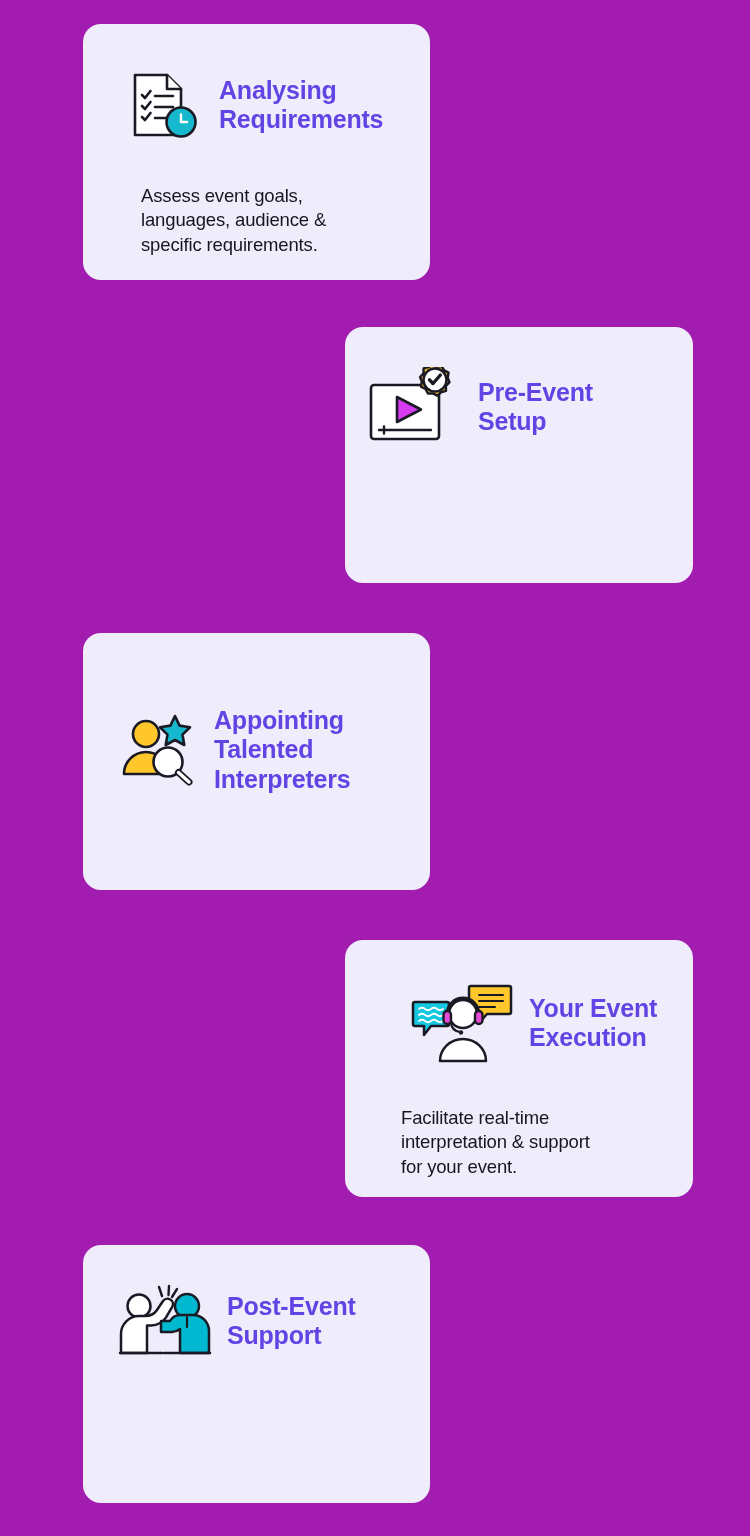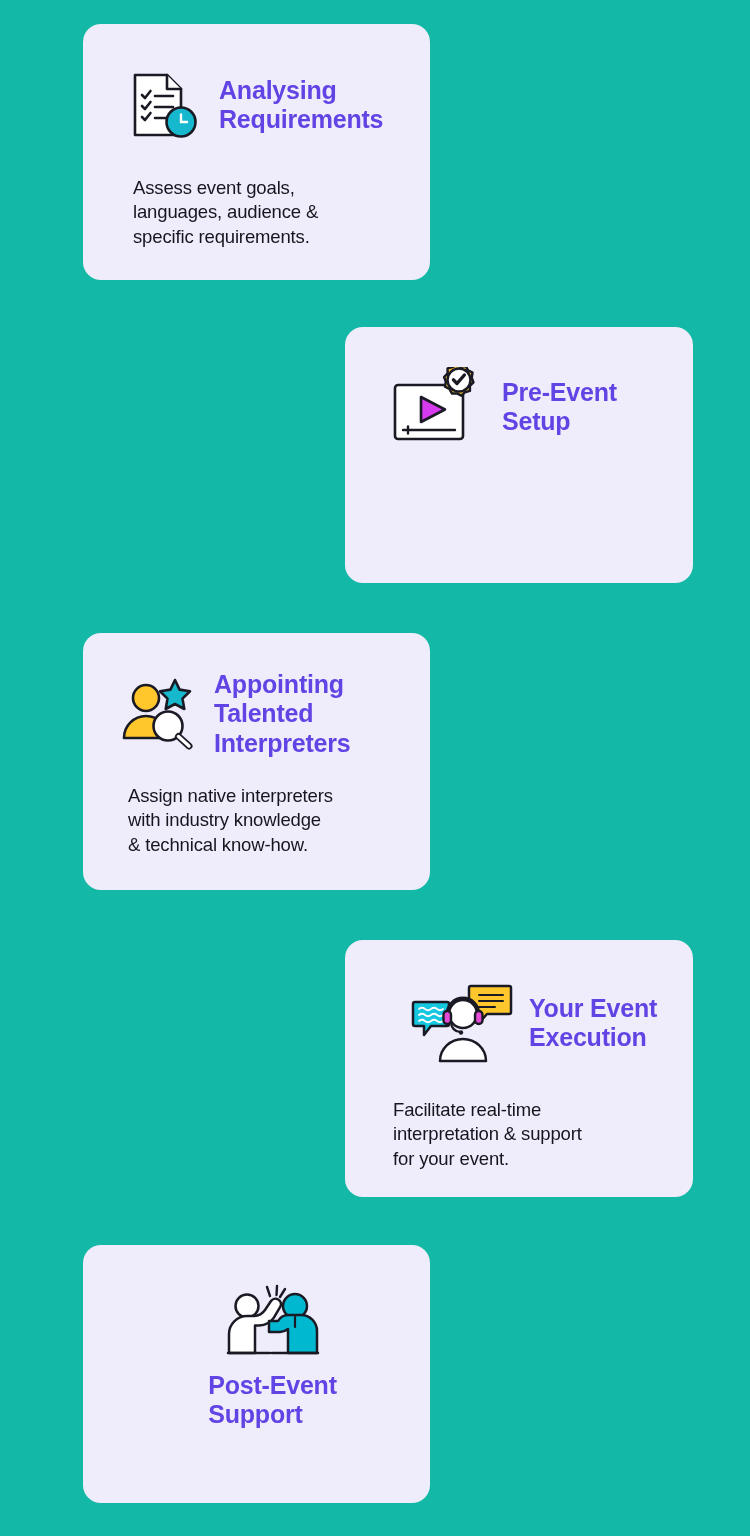--- a/index.html
+++ b/index.html
@@ -12,21 +12,21 @@
     height: 1536px;
     position: relative;
     overflow: hidden;
     font-family: "Liberation Sans", sans-serif;
   }
 
   .stage {
     position: relative;
     width: 750px;
     height: 1536px;
-    background: #14b8a6;
+    background: #a21caf;
   }
 
   .card {
     position: absolute;
     background: #EFEDFB;
     border-radius: 18px;
     box-sizing: border-box;
     padding: 0;
   }
 
@@ -50,48 +50,48 @@
     letter-spacing: -0.2px;
     margin: 0;
     white-space: pre-line;
   }
 
   .card-body {
     color: #16161E;
     font-family: "Liberation Sans", sans-serif;
     font-size: 18.5px;
     line-height: 1.32;
-    margin: 8px;
+    margin: 16px;
     white-space: pre-line;
     letter-spacing: -0.15px;
   }
 
   
   #card-1 { left: 83px; top: 24px; width: 347px; height: 256px; }
   #card-1 .card-head { padding: 42px 0 0 42px; gap: 16px; }
   #card-1 .card-body { padding: 24px 0 0 42px; width: 252px; }
 
   
   #card-2 { left: 345px; top: 327px; width: 348px; height: 256px; }
-  #card-2 .card-head { padding: 40px 0 0 45px; gap: 16px; }
+  #card-2 .card-head { padding: 40px 0 0 21px; gap: 16px; }
   #card-2 .card-body { padding: 22px 0 0 45px; width: 245px; }
 
   
   #card-3 { left: 83px; top: 633px; width: 347px; height: 257px; }
-  #card-3 .card-head { padding: 37px 0 0 37px; gap: 14px; }
+  #card-3 .card-head { padding: 37px 0 0 37px; gap: 14px; margin-top: 36px; }
   #card-3 .card-body { padding: 18px 0 0 37px; width: 278px; }
 
   
   #card-4 { left: 345px; top: 940px; width: 348px; height: 257px; }
   #card-4 .card-head { padding: 42px 0 0 40px; gap: 14px; margin-left: 26px; }
   #card-4 .card-body { padding: 26px 0 0 40px; width: 275px; }
 
   
   #card-5 { left: 83px; top: 1245px; width: 347px; height: 258px; }
-  #card-5 .card-head { padding: 38px 0 0 32px; gap: 12px; flex-direction: column; }
+  #card-5 .card-head { padding: 38px 0 0 32px; gap: 12px; }
   #card-5 .card-body { padding: 20px 0 0 32px; width: 290px; }
 
   svg { display: block; }
 </style>
 </head>
 <body>
 
 <div class="stage">
 
   <div class="card" id="card-1">
@@ -156,23 +156,20 @@
             <path d="M42 46.5 a8.5 8.5 0 0 1 8 -2.6" fill="none" stroke="#FFFFFF" stroke-width="2"></path>
             <path d="M58.5 62.5 L69 72" fill="none" stroke-width="7"></path>
             <path d="M58.5 62.5 L69 72" fill="none" stroke="#FFFFFF" stroke-width="3.4"></path>
           </g>
         </svg>
       </span>
       <h3 class="card-title">Appointing
 Talented
 Interpreters</h3>
     </div>
-    <p class="card-body">Assign native interpreters
-with industry knowledge
-&amp; technical know-how.</p>
   </div>
 
   <div class="card" id="card-4">
     <div class="card-head">
       <span class="icon-wrap">
         <svg width="104" height="82" viewBox="0 0 104 82">
 
           <path d="M60 4 h38 a2 2 0 0 1 2 2 v24 a2 2 0 0 1 -2 2 h-22 l-8 9 v-9 h-8 a2 2 0 0 1 -2 -2 v-24 a2 2 0 0 1 2 -2 z" fill="#FFC72C" stroke="#1A1A24" stroke-width="2.5" stroke-linejoin="round"></path>
           <g stroke="#1A1A24" stroke-width="2" stroke-linecap="round">
             <path d="M68 13 h24"></path>

